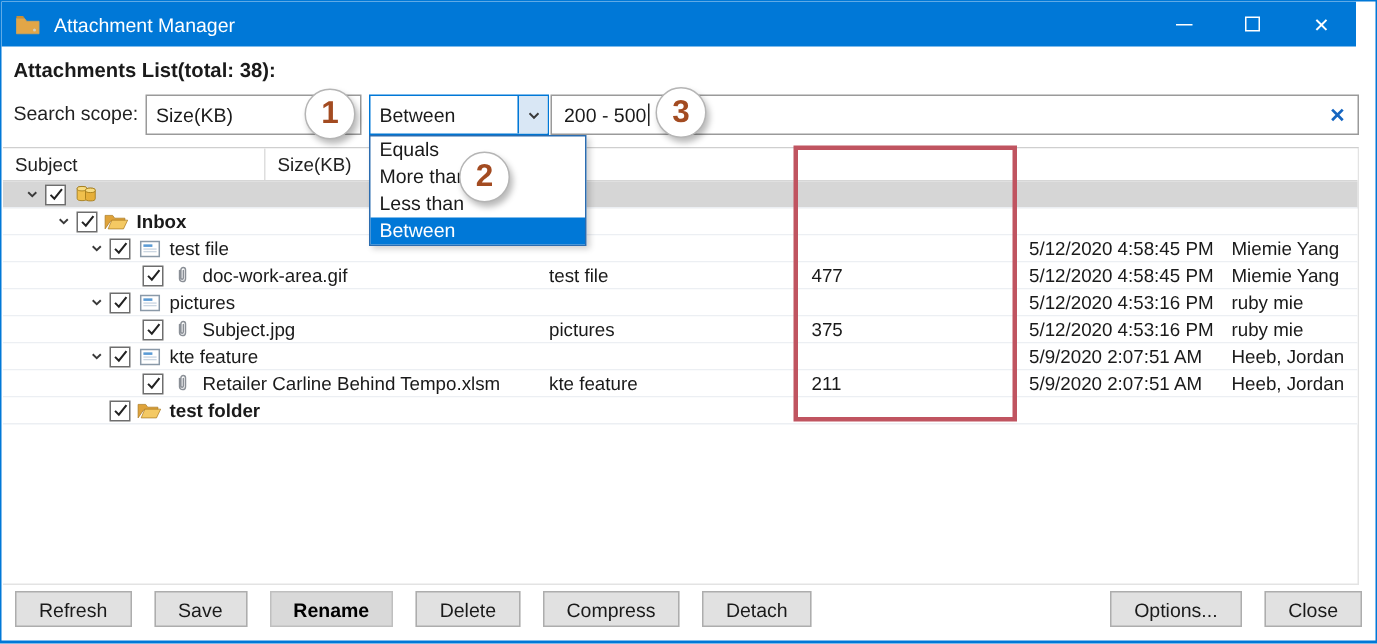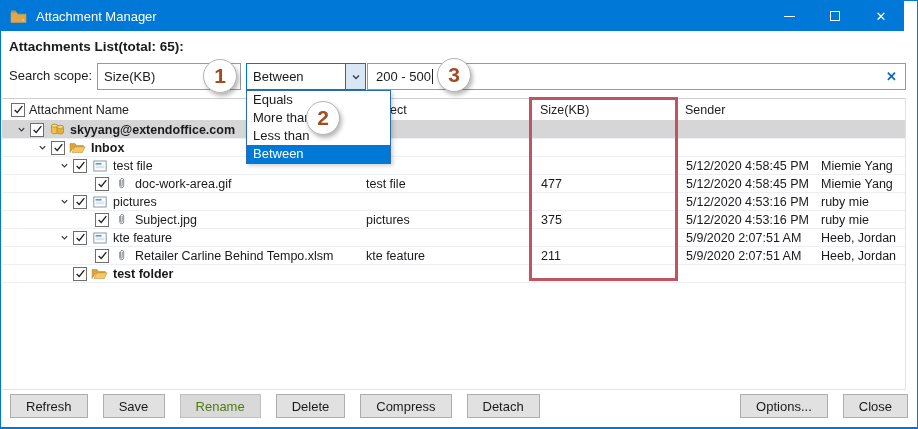--- a/index.html
+++ b/index.html
@@ -69,21 +69,21 @@
     flex:0 0 17px; margin-right:5px; }
   
   .red-box { position:absolute; left:528px; top:96px; width:149px; height:184px;
     border:3px solid #c05460; z-index:30; pointer-events:none; }
   
   .footer { position:absolute; left:0; right:0; top:392px; height:26px; padding:0 9px;
     display:flex; align-items:center; }
   .btn { height:24px; min-width:62px; padding:0 15px; background:#e1e1e1; border:1px solid #adadad;
     font-family:"Liberation Sans", sans-serif; font-size:13px; color:#1a1a1a; margin-right:15px; }
   .btn:last-child { margin-right:0; }
-  .btn.disabled { background:#d9d9d9; border-color:#bfbfbf; color:#4d7c0f; }
+  .btn.disabled { background:#d9d9d9; border-color:#bfbfbf; color:#000000;font-weight:bold; }
   .right-group { margin-left:auto; display:flex; }
   .right-group .btn { margin-right:15px; }
   .right-group .btn:last-child { margin-right:0; }
 </style>
 </head>
 <body>
 
 <div class="window">
 
   <div class="titlebar">
@@ -99,21 +99,21 @@
       <div class="win-btn min">
           <span></span>
         </div>
       <div class="win-btn max">
           <span></span>
         </div>
       <div class="win-btn close">✕</div>
     </div>
   </div>
 
-  <div class="list-label">Attachments List(total: 65):</div>
+  <div class="list-label">Attachments List(total: 38):</div>
 
   <div class="search-label">Search scope:</div>
 
   <div class="combo combo-scope">
     <span>Size(KB)</span>
   </div>
 
   <div class="combo combo-op">
     <span>Between</span>
     <span class="arrow-box">
@@ -134,28 +134,20 @@
       <div class="dd-item">Less than</div>
       <div class="dd-item selected">Between</div>
     </div>
 
   <div class="callout c1">1</div>
   <div class="callout c2">2</div>
   <div class="callout c3">3</div>
 
   <div class="grid">
     <div class="g-header">
-      <div class="hcell col-name">
-        <span class="cb">
-          <svg viewBox="0 0 13 13" width="11" height="11">
-              <polyline points="2,7 5,10 11,2.5" fill="none" stroke="#222" stroke-width="1.6"></polyline>
-            </svg>
-        </span>
-        <span>Attachment Name</span>
-      </div>
       <div class="hcell col-subject">Subject</div>
       <div class="hcell col-size">Size(KB)</div>
       <div class="hcell col-sender">Sender</div>
     </div>
     <div id="rows">
   <div class="g-row selected">
     <div class="cell col-name">
             <span class="name-inner" style="padding-left: 10px;">
       <span class="chev">
         <svg viewBox="0 0 10 10" width="9" height="9">
@@ -170,21 +162,20 @@
       <span class="rowicon">
                 <svg viewBox="0 0 16 14" width="16" height="13">
                   <g stroke="#a07818" stroke-width="0.6">
                     <path d="M2 3 a3.5 1.6 0 0 1 7 0 v7 a3.5 1.6 0 0 1 -7 0 z" fill="#F0C04C"></path>
                     <ellipse cx="5.5" cy="3" rx="3.5" ry="1.6" fill="#F8DC82"></ellipse>
                     <path d="M8 4.2 a3.5 1.6 0 0 1 7 0 v6 a3.5 1.6 0 0 1 -7 0 z" fill="#E6AF3A"></path>
                     <ellipse cx="11.5" cy="4.2" rx="3.5" ry="1.6" fill="#F8DC82"></ellipse>
                   </g>
                 </svg>
               </span>
-      <span class="rowname bold">skyyang@extendoffice.com</span>
     </span>
           </div>
     <div class="cell col-subject"></div>
     <div class="cell col-size"></div>
     <div class="cell col-time"></div>
     <div class="cell col-sender"></div>
   </div>
 
   <div class="g-row">
     <div class="cell col-name">

